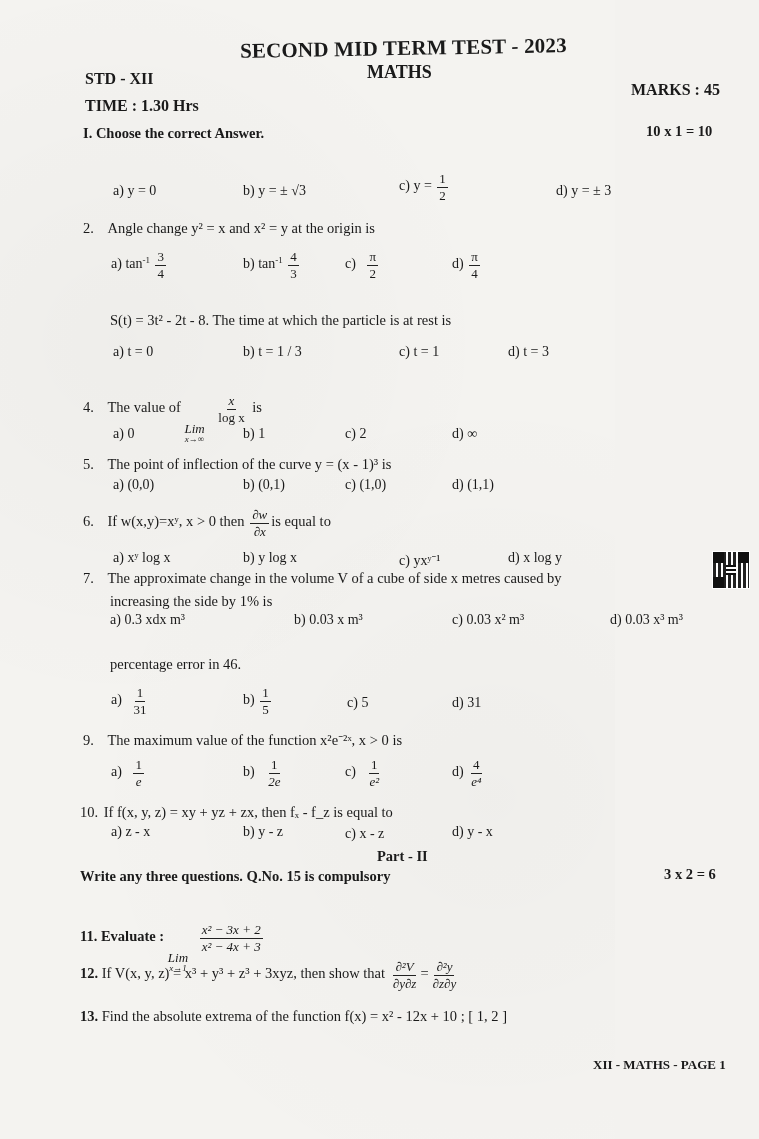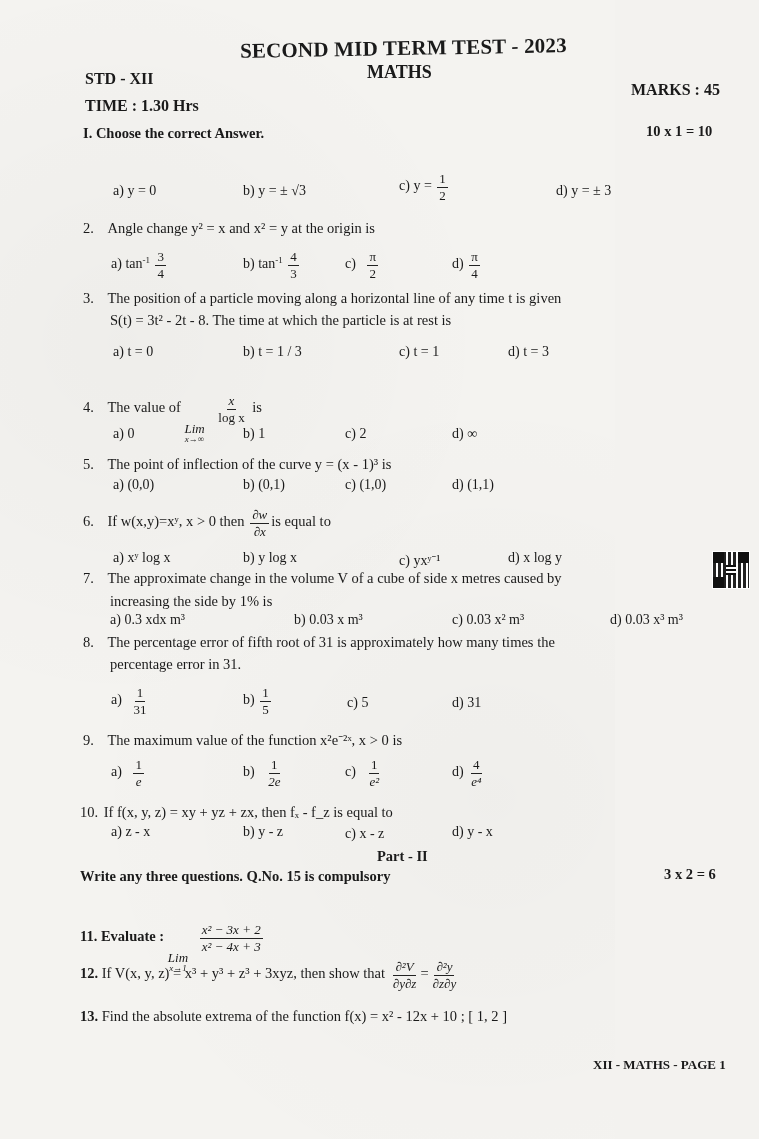--- a/index.html
+++ b/index.html
@@ -98,24 +98,20 @@
       </span>
   </div>
   <div class="abs opt" style="left:452px; top:250px;">
     <span>d)</span>
     <span class="frac">
         <span class="num">π</span>
         <span class="den">4</span>
       </span>
   </div>
 
-  <div class="abs q" style="left:83px; top:290px;">
-    <span>3.</span>
-    <span style="margin-left:10px;">The position of a particle moving along a horizontal line of any time t is given</span>
-  </div>
   <div class="abs q" style="left:110px; top:312px;">S(t) = 3t² - 2t - 8. The time at which the particle is at rest is</div>
   <div class="abs opt" style="left:113px; top:344px;">a) t = 0</div>
   <div class="abs opt" style="left:243px; top:344px;">b) t = 1 / 3</div>
   <div class="abs opt" style="left:399px; top:344px;">c) t = 1</div>
   <div class="abs opt" style="left:508px; top:344px;">d) t = 3</div>
 
   <div class="abs q" style="left:83px; top:374px;">
     <span>4.</span>
     <span style="margin-left:10px;">The value of</span>
     <span class="lim">
@@ -160,25 +156,21 @@
   <div class="abs q" style="left:83px; top:570px;">
     <span>7.</span>
     <span style="margin-left:10px;">The approximate change in the volume V of a cube of side x metres caused by</span>
   </div>
   <div class="abs q" style="left:110px; top:593px;">increasing the side by 1% is</div>
   <div class="abs opt" style="left:110px; top:612px;">a) 0.3 xdx m³</div>
   <div class="abs opt" style="left:294px; top:612px;">b) 0.03 x m³</div>
   <div class="abs opt" style="left:452px; top:612px;">c) 0.03 x² m³</div>
   <div class="abs opt" style="left:610px; top:612px;">d) 0.03 x³ m³</div>
 
-  <div class="abs q" style="left:83px; top:634px;">
-    <span>8.</span>
-    <span style="margin-left:10px;">The percentage error of fifth root of 31 is approximately how many times the</span>
-  </div>
-  <div class="abs q" style="left:110px; top:656px;">percentage error in 31.</div>
+  <div class="abs q" style="left:110px; top:656px;">percentage error in 46.</div>
   <div class="abs opt" style="left:111px; top:686px;">
     <span>a)</span>
     <span class="frac" style="margin-left:6px;">
         <span class="num">1</span>
         <span class="den">31</span>
       </span>
   </div>
   <div class="abs opt" style="left:243px; top:686px;">
     <span>b)</span>
     <span class="frac">

